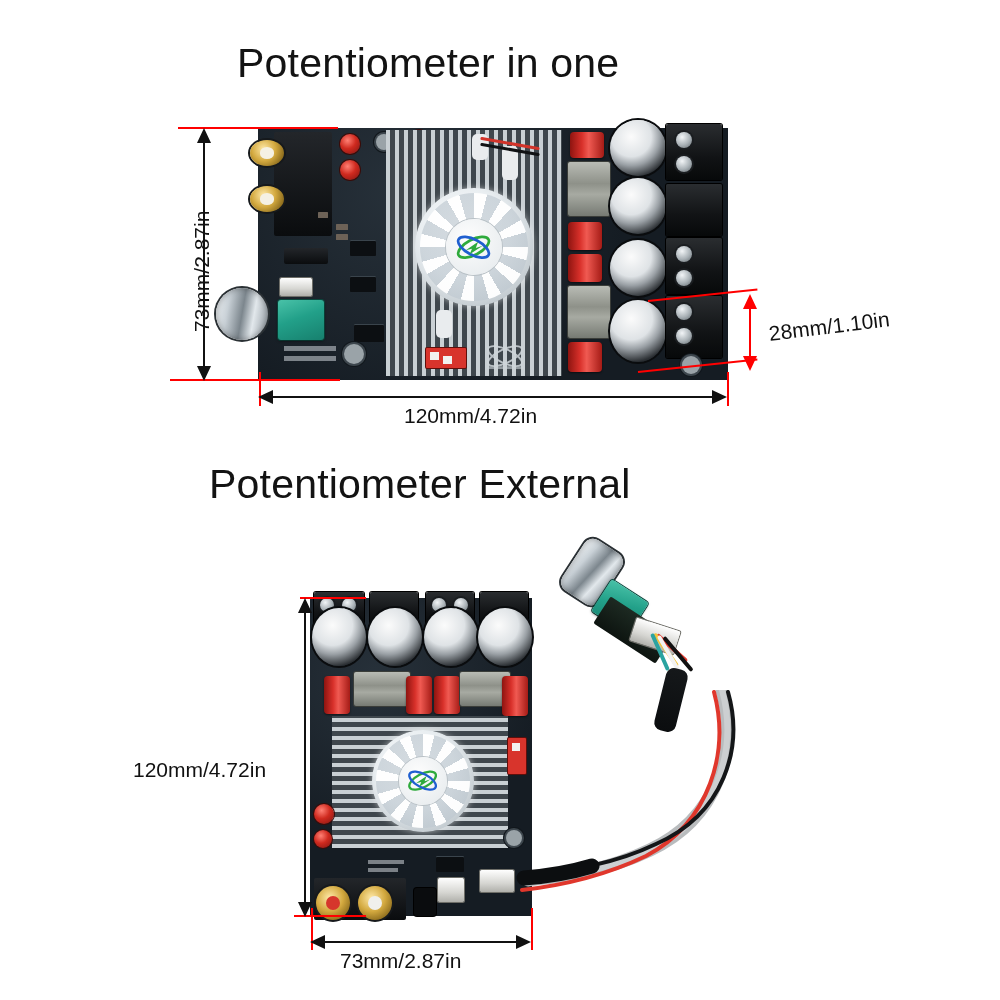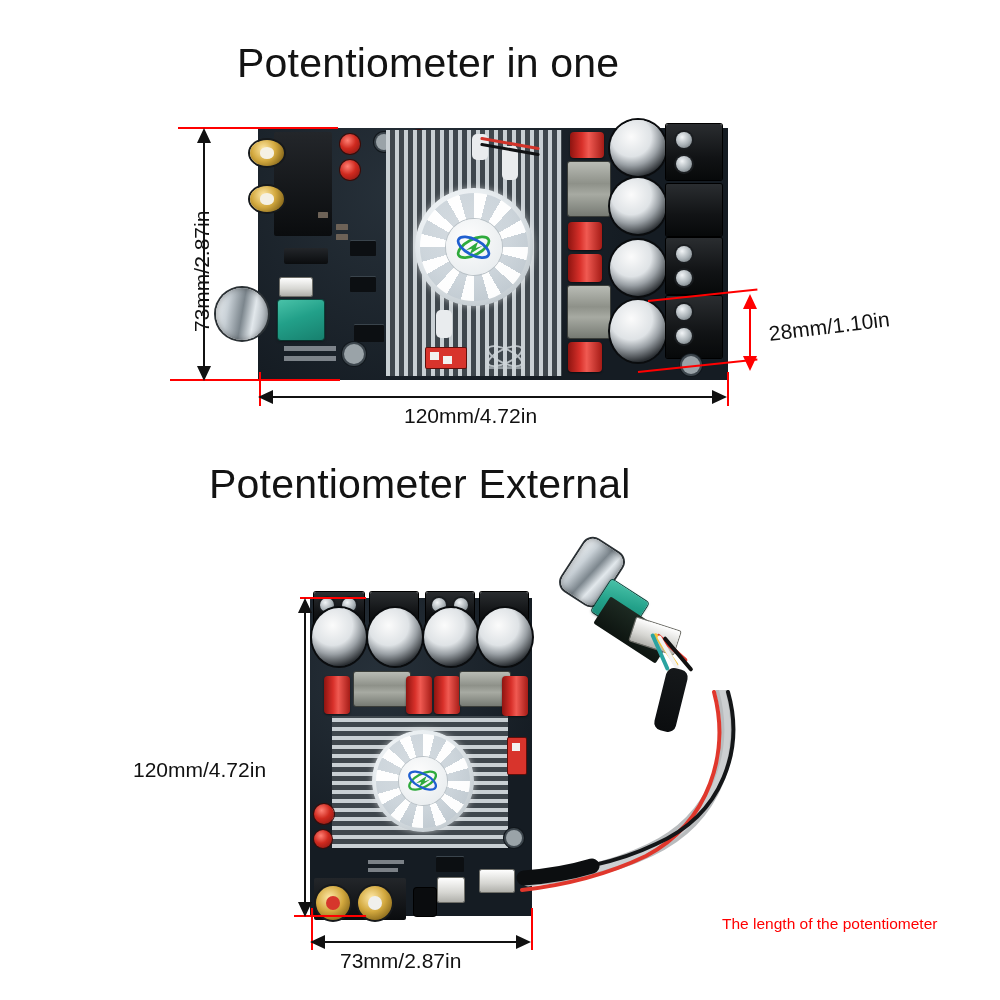--- a/index.html
+++ b/index.html
@@ -308,14 +308,13 @@
 <div class="abs dim" style="left:133px;top:758px;">120mm/4.72in</div>
 
 <div class="abs redline vred" style="left:311px;top:908px;height:42px;"></div>
 <div class="abs redline vred" style="left:531px;top:908px;height:42px;"></div>
 <div class="abs blkline hblk" style="left:318px;top:941px;width:208px;"></div>
 <div class="arrow ar-left" style="left:310px;top:935px;"></div>
 <div class="arrow ar-right" style="left:516px;top:935px;"></div>
 <div class="abs dim" style="left:340px;top:949px;">73mm/2.87in</div>
 
 <div class="abs note" style="left:722px;top:912px;color:#ff0000;">
-  <div>The length of the potentiometer</div>
 </div>
 
 </body></html>

